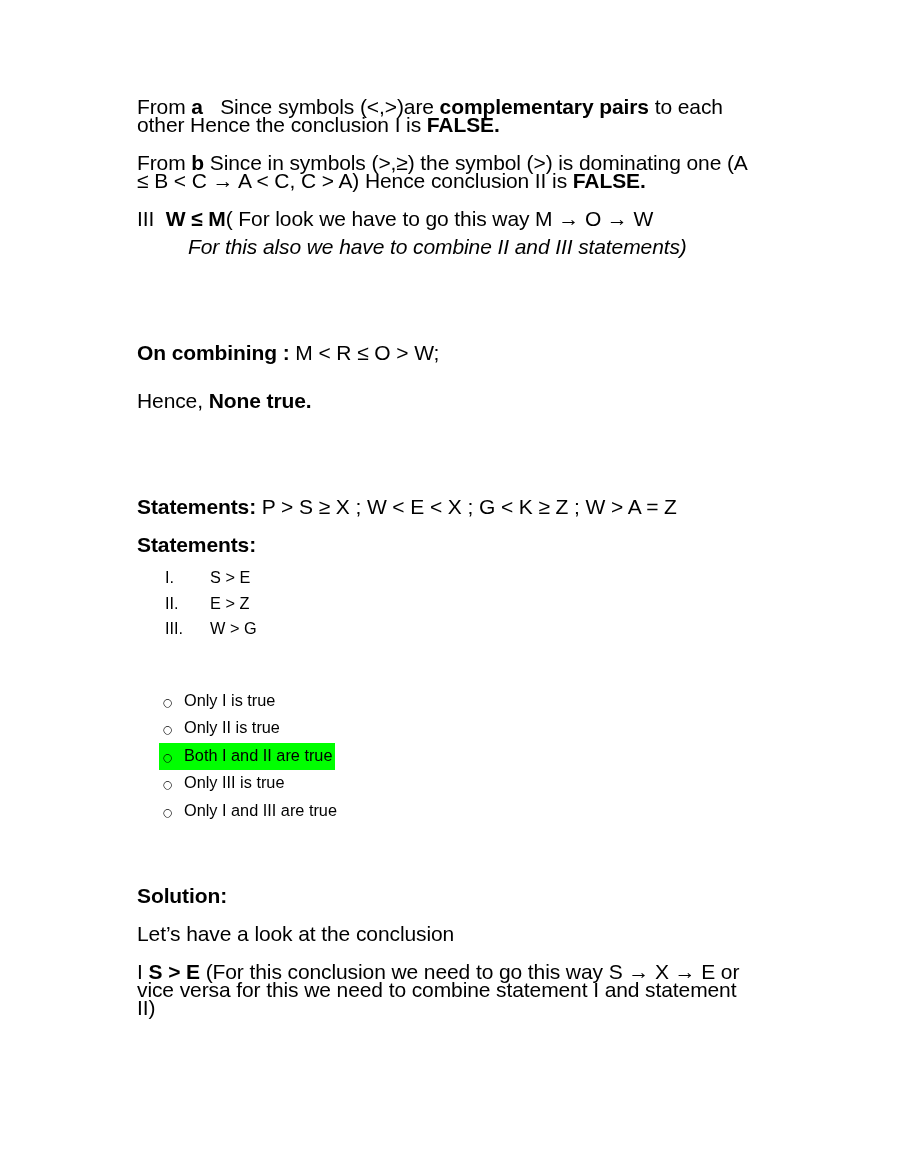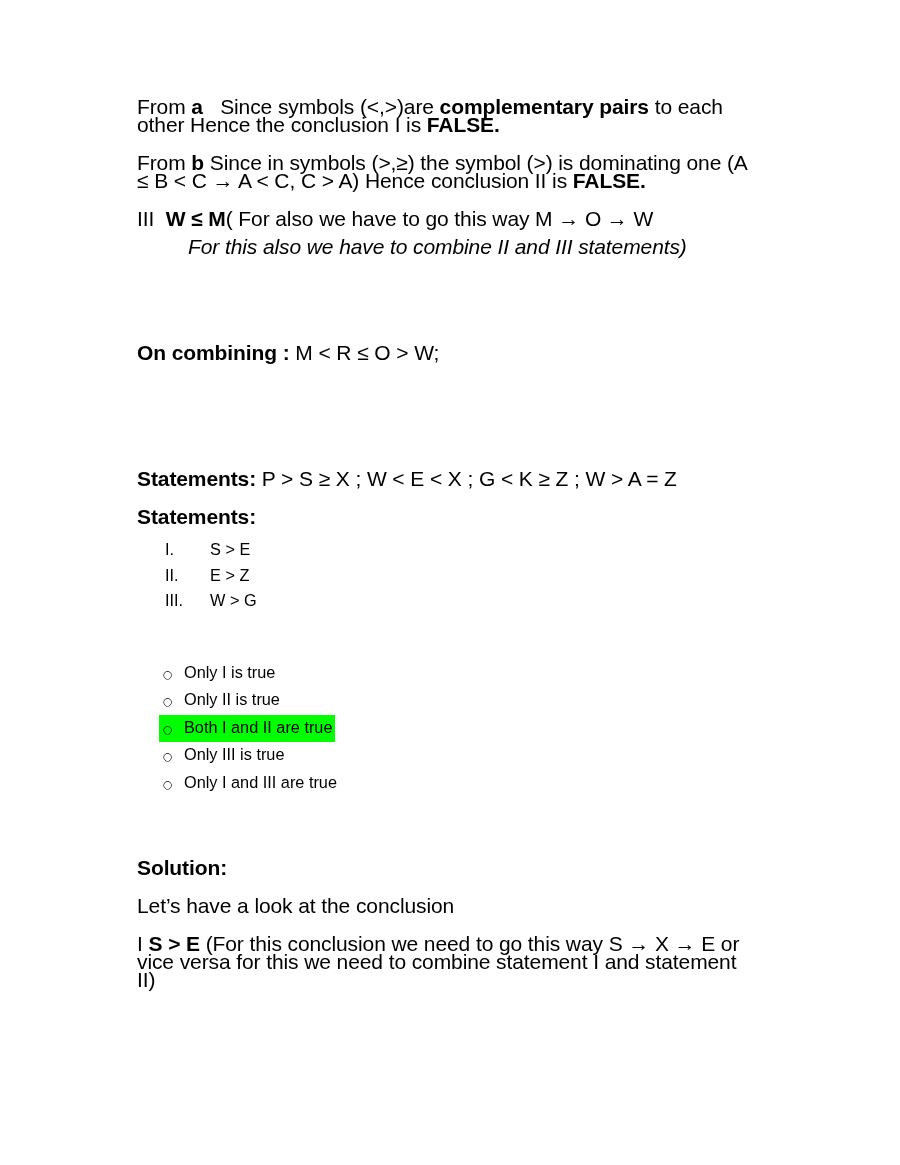--- a/index.html
+++ b/index.html
@@ -110,39 +110,42 @@
 
     <div class="gap-sm"></div>
 
     <p class="para">
       <span>From </span><b>b</b><span> Since in symbols (&gt;,≥) the symbol (&gt;) is dominating one (A ≤ B &lt; C  → A &lt; C, C &gt; A) Hence conclusion II is </span><b>FALSE.</b>
     </p>
 
     <div class="gap-sm"></div>
 
     <p class="para-tight">
-      <span>III</span><span class="nowrap">  </span><b>W ≤ M</b><span>( For also we have to go this way M → O → W</span>
+      <span>III</span><span class="nowrap">  </span><b>W ≤ M</b><span>( For look we have to go this way M → O → W</span>
     </p>
 
     <div class="gap-sm"></div>
 
     <p class="para indent">For this also we have to combine II and III statements)</p>
 
     <div class="gap-xl"></div>
     <div class="gap-md"></div>
 
     <p class="para">
       <b>On combining : </b><span>M &lt; R ≤ O &gt; W;</span>
     </p>
 
     <div class="gap-sm"></div>
 
 
     <div class="gap-sm"></div>
 
+    <p class="para">
+      <span>Hence, </span><b>None true.</b>
+    </p>
 
     <div class="gap-xl"></div>
     <div class="gap-md"></div>
 
     <p class="para">
       <b>Statements: </b><span>P &gt; S ≥ X ; W &lt; E &lt; X ; G &lt; K ≥ Z ; W &gt; A = Z</span>
     </p>
 
     <div class="gap-sm"></div>
 

